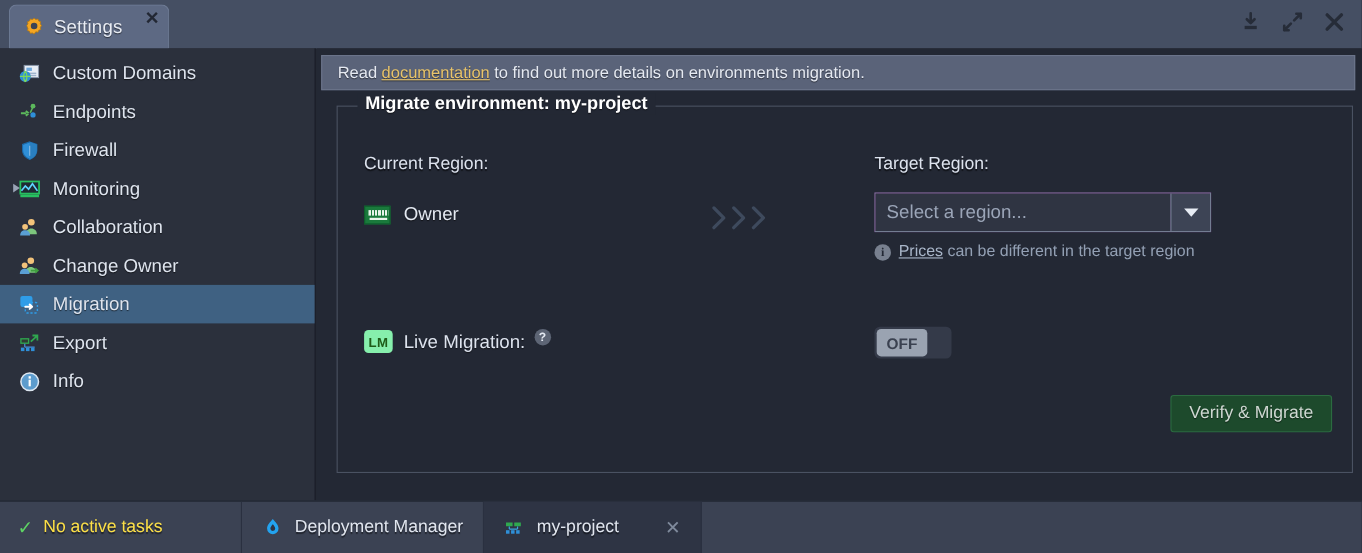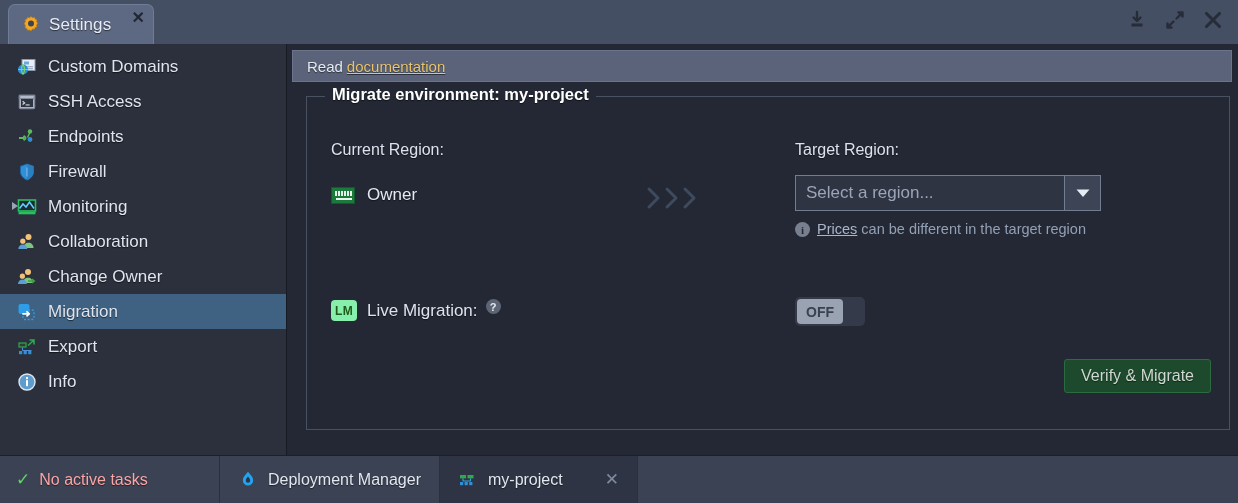--- a/index.html
+++ b/index.html
@@ -260,21 +260,21 @@
     border-top: 1px solid #1b202a;
   }
   .status-tasks {
     width: 220px;
     display: flex; align-items: center;
     padding-left: 16px;
     border-right: 1px solid #2a3040;
     cursor: pointer;
   }
   .check { color: #5ed464; font-size: 17px; margin-right: 9px; }
-  .status-text { color: #fca5a5; font-size: 16px; text-shadow: 0 1px 1px rgba(0,0,0,.5); }
+  .status-text { color: #fde047; font-size: 16px; text-shadow: 0 1px 1px rgba(0,0,0,.5); }
 
   .bar-tab {
     display: flex; align-items: center;
     padding: 0 18px;
     border-right: 1px solid #2a3040;
     cursor: pointer;
   }
   .bar-tab.active { background: #2e3444; }
   .bar-tab .lbl { color: #e2e7f0; font-size: 16px; text-shadow: 0 1px 1px rgba(0,0,0,.5); }
   .dm-icon { margin-right: 10px; flex:0 0 auto; display:flex; }
@@ -332,32 +332,20 @@
           <rect x="7" y="9" width="9" height="1.3" fill="#9fb3cc"></rect>
           <rect x="7" y="11" width="9" height="1.3" fill="#9fb3cc"></rect>
           <circle cx="6" cy="12.5" r="5" fill="#2f8fd8"></circle>
           <path d="M1.2 12.5h9.6M6 7.6c2 2.6 2 7.2 0 9.8M6 7.6c-2 2.6-2 7.2 0 9.8" stroke="#7ed957" stroke-width="1.1" fill="none"></path>
         </svg>
       </span>
       <span class="side-label">Custom Domains</span>
     </div>
 
 
-    <div class="side-item">
-      <span class="side-ico">
-        <svg width="20" height="20" viewBox="0 0 20 20">
-          <rect x="2.5" y="3.5" width="15" height="13" rx="1" fill="#e9edf3" stroke="#7e8899" stroke-width="1.5"></rect>
-          <rect x="2.5" y="3.5" width="15" height="3" fill="#c6cdd8" stroke="#7e8899" stroke-width="1.5"></rect>
-          <rect x="3.8" y="7" width="12.4" height="8.2" fill="#2e3440"></rect>
-          <path d="M5.6 9.3l2 1.6-2 1.6" stroke="#d6dce6" stroke-width="1.2" fill="none"></path>
-          <rect x="8.6" y="12.4" width="4" height="1.1" fill="#d6dce6"></rect>
-        </svg>
-      </span>
-      <span class="side-label">SSH Access</span>
-    </div>
 
     <div class="side-item">
       <span class="side-ico">
         <svg width="20" height="20" viewBox="0 0 20 20">
           <circle cx="13" cy="4.5" r="2.2" fill="#5cb85c"></circle>
           <circle cx="13" cy="12.5" r="2.4" fill="#2f8fd8"></circle>
           <path d="M2 11h5M9 11l-2.5 2.2M9 11l-2.5-2.2" stroke="#5cb85c" stroke-width="1.8" fill="none"></path>
           <path d="M10.5 10.5L12.6 6" stroke="#5cb85c" stroke-width="1.4" fill="none"></path>
         </svg>
       </span>
@@ -447,20 +435,21 @@
       </span>
       <span class="side-label">Info</span>
     </div>
   </div>
 
   <div class="main">
 
     <div class="doc-banner">
       <span>Read</span>
       <a>documentation</a>
+      <span>to find out more details on environments migration.</span>
     </div>
 
     <div class="panel">
       <div class="panel-legend">Migrate environment: my-project</div>
 
       <div class="cur-region">
         <div class="col-label">Current Region:</div>
         <div class="cur-region-row">
           <span class="flag">
             <span class="script"></span>

